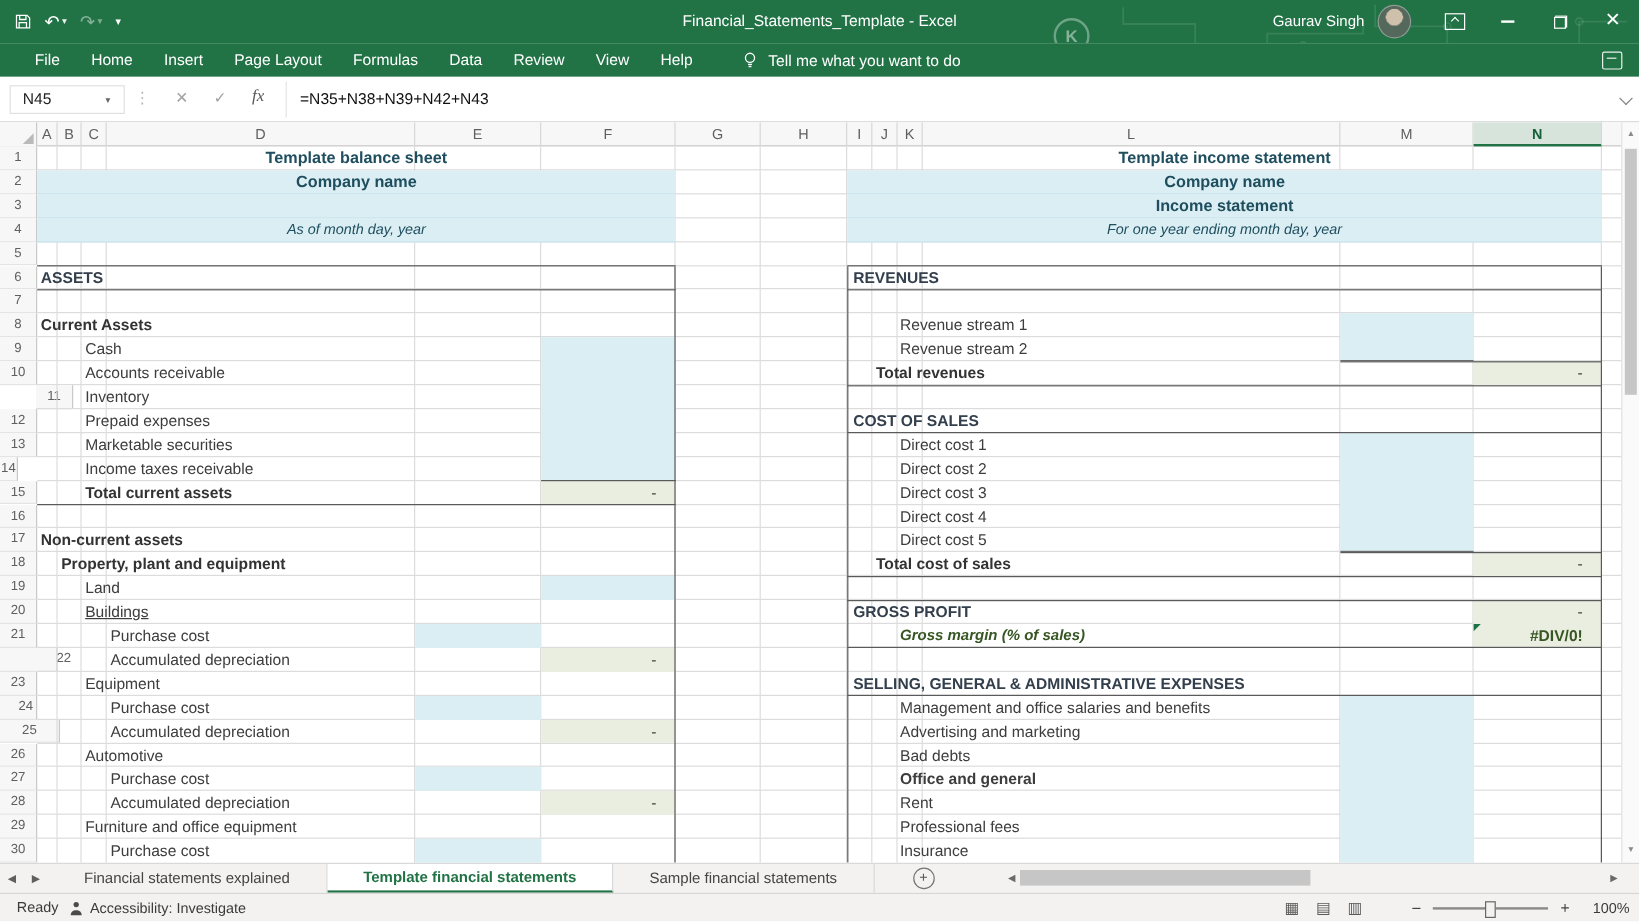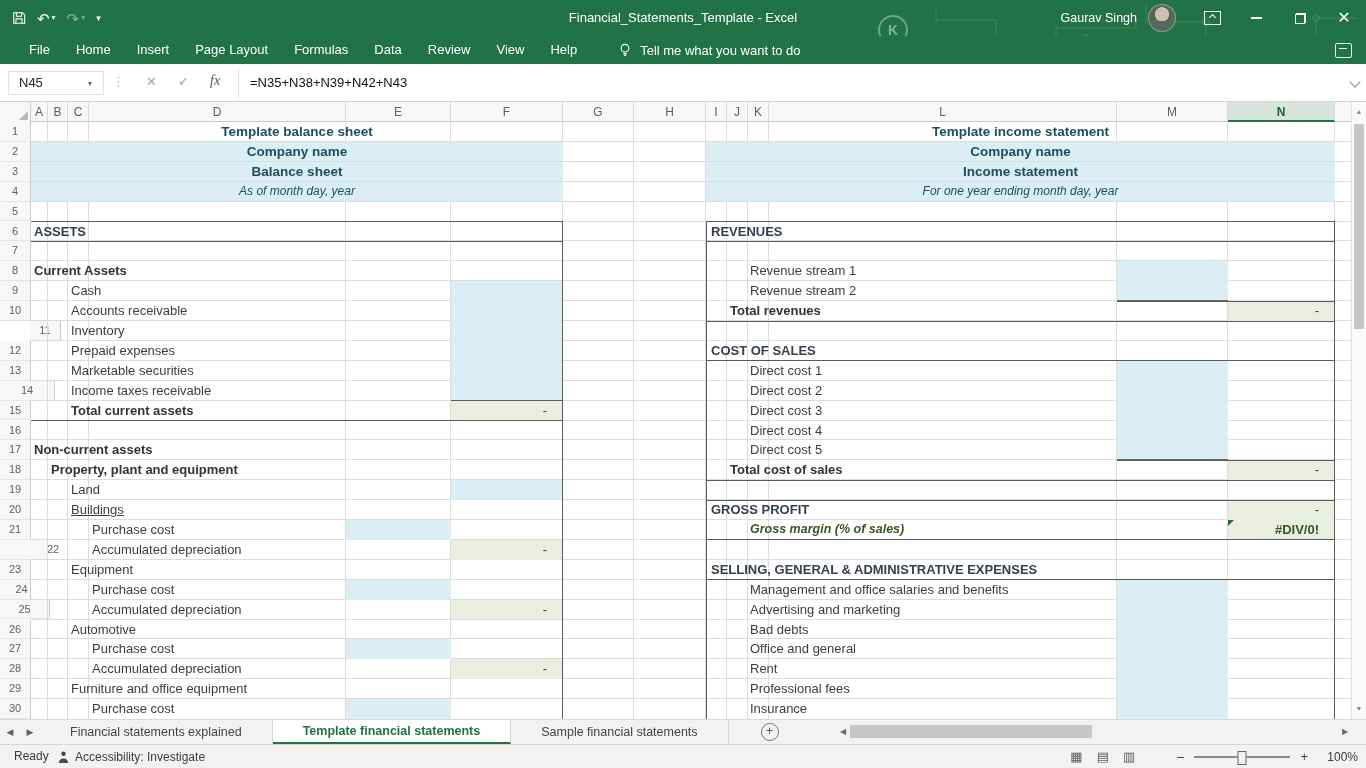--- a/index.html
+++ b/index.html
@@ -222,21 +222,21 @@
       <div style="position: absolute; left: 0px; top: 159.2px; width: 31px; height: 19.9px; line-height: 19.9px; text-align: center; font-size: 11px; color: rgb(95, 95, 95); background: rgb(247, 247, 247); border-right: 1px solid rgb(201, 201, 201); border-bottom: 1px solid rgb(228, 228, 228); box-sizing: border-box;">9</div>
       <div style="position: absolute; left: 31px; top: 178.1px; width: 1320px; height: 1px; background: rgb(220, 220, 220);"></div>
       <div style="position: absolute; left: 0px; top: 179.1px; width: 31px; height: 19.9px; line-height: 19.9px; text-align: center; font-size: 11px; color: rgb(95, 95, 95); background: rgb(247, 247, 247); border-right: 1px solid rgb(201, 201, 201); border-bottom: 1px solid rgb(228, 228, 228); box-sizing: border-box;">10</div>
       <div style="position: absolute; left: 31px; top: 198px; width: 1320px; height: 1px; background: rgb(220, 220, 220);"></div>
       <div style="position: absolute; left: 0px; top: 199px; width: 31px; height: 19.9px; line-height: 19.9px; text-align: center; font-size: 11px; color: rgb(95, 95, 95); background: rgb(247, 247, 247); border-right: 1px solid rgb(201, 201, 201); border-bottom: 1px solid rgb(228, 228, 228); box-sizing: border-box; margin-left: 30px;">11</div>
       <div style="position: absolute; left: 31px; top: 217.9px; width: 1320px; height: 1px; background: rgb(220, 220, 220);"></div>
       <div style="position: absolute; left: 0px; top: 218.9px; width: 31px; height: 19.9px; line-height: 19.9px; text-align: center; font-size: 11px; color: rgb(95, 95, 95); background: rgb(247, 247, 247); border-right: 1px solid rgb(201, 201, 201); border-bottom: 1px solid rgb(228, 228, 228); box-sizing: border-box;">12</div>
       <div style="position: absolute; left: 31px; top: 237.8px; width: 1320px; height: 1px; background: rgb(220, 220, 220);"></div>
       <div style="position: absolute; left: 0px; top: 238.8px; width: 31px; height: 19.9px; line-height: 19.9px; text-align: center; font-size: 11px; color: rgb(95, 95, 95); background: rgb(247, 247, 247); border-right: 1px solid rgb(201, 201, 201); border-bottom: 1px solid rgb(228, 228, 228); box-sizing: border-box;">13</div>
       <div style="position: absolute; left: 31px; top: 257.7px; width: 1320px; height: 1px; background: rgb(220, 220, 220);"></div>
-      <div style="position: absolute; left: 0px; top: 258.7px; width: 55px; height: 19.9px; line-height: 19.9px; text-align: center; font-size: 11px; color: rgb(95, 95, 95); background: rgb(247, 247, 247); border-right: 1px solid rgb(201, 201, 201); border-bottom: 1px solid rgb(228, 228, 228); box-sizing: border-box;">14</div>
+      <div style="position: absolute; left: 0px; top: 258.7px; width: 15px; height: 19.9px; line-height: 19.9px; text-align: center; font-size: 11px; color: rgb(95, 95, 95); background: rgb(247, 247, 247); border-right: 1px solid rgb(201, 201, 201); border-bottom: 1px solid rgb(228, 228, 228); box-sizing: border-box;">14</div>
       <div style="position: absolute; left: 31px; top: 277.6px; width: 1320px; height: 1px; background: rgb(220, 220, 220);"></div>
       <div style="position: absolute; left: 0px; top: 278.6px; width: 31px; height: 19.9px; line-height: 19.9px; text-align: center; font-size: 11px; color: rgb(95, 95, 95); background: rgb(247, 247, 247); border-right: 1px solid rgb(201, 201, 201); border-bottom: 1px solid rgb(228, 228, 228); box-sizing: border-box;">15</div>
       <div style="position: absolute; left: 31px; top: 297.5px; width: 1320px; height: 1px; background: rgb(220, 220, 220);"></div>
       <div style="position: absolute; left: 0px; top: 298.5px; width: 31px; height: 19.9px; line-height: 19.9px; text-align: center; font-size: 11px; color: rgb(95, 95, 95); background: rgb(247, 247, 247); border-right: 1px solid rgb(201, 201, 201); border-bottom: 1px solid rgb(228, 228, 228); box-sizing: border-box;">16</div>
       <div style="position: absolute; left: 31px; top: 317.4px; width: 1320px; height: 1px; background: rgb(220, 220, 220);"></div>
       <div style="position: absolute; left: 0px; top: 318.4px; width: 31px; height: 19.9px; line-height: 19.9px; text-align: center; font-size: 11px; color: rgb(95, 95, 95); background: rgb(247, 247, 247); border-right: 1px solid rgb(201, 201, 201); border-bottom: 1px solid rgb(228, 228, 228); box-sizing: border-box;">17</div>
       <div style="position: absolute; left: 31px; top: 337.3px; width: 1320px; height: 1px; background: rgb(220, 220, 220);"></div>
       <div style="position: absolute; left: 0px; top: 338.3px; width: 31px; height: 19.9px; line-height: 19.9px; text-align: center; font-size: 11px; color: rgb(95, 95, 95); background: rgb(247, 247, 247); border-right: 1px solid rgb(201, 201, 201); border-bottom: 1px solid rgb(228, 228, 228); box-sizing: border-box;">18</div>
       <div style="position: absolute; left: 31px; top: 357.2px; width: 1320px; height: 1px; background: rgb(220, 220, 220);"></div>
       <div style="position: absolute; left: 0px; top: 358.2px; width: 31px; height: 19.9px; line-height: 19.9px; text-align: center; font-size: 11px; color: rgb(95, 95, 95); background: rgb(247, 247, 247); border-right: 1px solid rgb(201, 201, 201); border-bottom: 1px solid rgb(228, 228, 228); box-sizing: border-box;">19</div>
@@ -289,21 +289,20 @@
       <div style="position: absolute; left: 451px; top: 417.9px; width: 112px; height: 19.9px; background: rgb(233, 238, 225); box-sizing: border-box;"></div>
       <div style="position: absolute; left: 451px; top: 477.6px; width: 112px; height: 19.9px; background: rgb(233, 238, 225); box-sizing: border-box;"></div>
       <div style="position: absolute; left: 451px; top: 537.3px; width: 112px; height: 19.9px; background: rgb(233, 238, 225); box-sizing: border-box;"></div>
       <div style="position: absolute; left: 31px; top: 99px; width: 532px; height: 1px; background: rgb(90, 90, 90);"></div>
       <div style="position: absolute; left: 31px; top: 118.9px; width: 532px; height: 1px; background: rgb(90, 90, 90);"></div>
       <div style="position: absolute; left: 451px; top: 278.1px; width: 112px; height: 1px; background: rgb(90, 90, 90);"></div>
       <div style="position: absolute; left: 31px; top: 298px; width: 532px; height: 1px; background: rgb(90, 90, 90);"></div>
       <div style="position: absolute; left: 562px; top: 99.5px; width: 1px; height: 497.5px; background: rgb(90, 90, 90);"></div>
       <div style="position: absolute; top: 0px; height: 19.9px; line-height: 19.9px; white-space: nowrap; left: 31px; width: 532px; text-align: center; color: rgb(31, 78, 95); font-weight: bold; font-size: 13.5px;">Template balance sheet</div>
       <div style="position: absolute; top: 19.9px; height: 19.9px; line-height: 19.9px; white-space: nowrap; left: 31px; width: 532px; text-align: center; color: rgb(31, 78, 95); font-weight: bold; font-size: 13.5px;">Company name</div>
-      <div style="position: absolute; top: 39.8px; height: 19.9px; line-height: 19.9px; white-space: nowrap; left: 31px; width: 532px; text-align: center; color: rgb(31, 78, 95); font-weight: bold; font-size: 13.5px;">Balance sheet</div>
       <div style="position: absolute; top: 59.7px; height: 19.9px; line-height: 19.9px; white-space: nowrap; left: 31px; width: 532px; text-align: center; color: rgb(31, 78, 95); font-style: italic; font-size: 12px;">As of month day, year</div>
       <div style="position: absolute; top: 99.5px; height: 19.9px; line-height: 19.9px; white-space: nowrap; font-size: 13px; left: 34px; font-weight: bold; color: rgb(51, 63, 76);">ASSETS</div>
       <div style="position: absolute; top: 139.3px; height: 19.9px; line-height: 19.9px; white-space: nowrap; font-size: 13px; left: 34px; font-weight: bold; color: rgb(51, 51, 51);">Current Assets</div>
       <div style="position: absolute; top: 159.2px; height: 19.9px; line-height: 19.9px; white-space: nowrap; font-size: 13px; left: 71px; color: rgb(61, 61, 61);">Cash</div>
       <div style="position: absolute; top: 179.1px; height: 19.9px; line-height: 19.9px; white-space: nowrap; font-size: 13px; left: 71px; color: rgb(61, 61, 61);">Accounts receivable</div>
       <div style="position: absolute; top: 199px; height: 19.9px; line-height: 19.9px; white-space: nowrap; font-size: 13px; left: 71px; color: rgb(61, 61, 61);">Inventory</div>
       <div style="position: absolute; top: 218.9px; height: 19.9px; line-height: 19.9px; white-space: nowrap; font-size: 13px; left: 71px; color: rgb(61, 61, 61);">Prepaid expenses</div>
       <div style="position: absolute; top: 238.8px; height: 19.9px; line-height: 19.9px; white-space: nowrap; font-size: 13px; left: 71px; color: rgb(61, 61, 61);">Marketable securities</div>
       <div style="position: absolute; top: 258.7px; height: 19.9px; line-height: 19.9px; white-space: nowrap; font-size: 13px; left: 71px; color: rgb(61, 61, 61);">Income taxes receivable</div>
       <div style="position: absolute; top: 278.6px; height: 19.9px; line-height: 19.9px; white-space: nowrap; font-size: 13px; left: 71px; font-weight: bold; color: rgb(51, 51, 51);">Total current assets</div>
@@ -366,21 +365,21 @@
       <div style="position: absolute; left: 1228px; top: 338.3px; width: 91px; height: 19.9px; line-height: 19.9px; text-align: right; font-size: 13px; color: rgb(61, 61, 61);">-</div>
       <div style="position: absolute; top: 378.1px; height: 19.9px; line-height: 19.9px; white-space: nowrap; font-size: 13px; left: 711px; font-weight: bold; color: rgb(51, 63, 76);">GROSS PROFIT</div>
       <div style="position: absolute; left: 1228px; top: 378.1px; width: 91px; height: 19.9px; line-height: 19.9px; text-align: right; font-size: 13px; color: rgb(61, 61, 61);">-</div>
       <div style="position: absolute; top: 398px; height: 19.9px; line-height: 19.9px; white-space: nowrap; left: 750px; font-weight: bold; font-style: italic; font-size: 12.5px; color: rgb(55, 86, 35);">Gross margin (% of sales)</div>
       <div style="position: absolute; left: 1228px; top: 398px; width: 91px; height: 19.9px; line-height: 19.9px; text-align: right; font-size: 13px; font-weight: bold; color: rgb(55, 86, 35);">#DIV/0!</div>
       <div style="position: absolute; left: 1228px; top: 398px; width: 0px; height: 0px; border-top: 6px solid rgb(30, 113, 69); border-right: 6px solid transparent;"></div>
       <div style="position: absolute; top: 437.8px; height: 19.9px; line-height: 19.9px; white-space: nowrap; font-size: 13px; left: 711px; font-weight: bold; color: rgb(51, 63, 76);">SELLING, GENERAL &amp; ADMINISTRATIVE EXPENSES</div>
       <div style="position: absolute; top: 457.7px; height: 19.9px; line-height: 19.9px; white-space: nowrap; font-size: 13px; left: 750px; color: rgb(61, 61, 61);">Management and office salaries and benefits</div>
       <div style="position: absolute; top: 477.6px; height: 19.9px; line-height: 19.9px; white-space: nowrap; font-size: 13px; left: 750px; color: rgb(61, 61, 61);">Advertising and marketing</div>
       <div style="position: absolute; top: 497.5px; height: 19.9px; line-height: 19.9px; white-space: nowrap; font-size: 13px; left: 750px; color: rgb(61, 61, 61);">Bad debts</div>
-      <div style="position: absolute; top: 517.4px; height: 19.9px; line-height: 19.9px; white-space: nowrap; font-size: 13px; left: 750px; color: rgb(61, 61, 61);">Office and general</div>
+      <div style="position: absolute; top: 517.4px; height: 19.9px; line-height: 19.9px; white-space: nowrap; font-size: 13px; left: 750px; color: rgb(61, 61, 61); font-weight: bold;">Office and general</div>
       <div style="position: absolute; top: 537.3px; height: 19.9px; line-height: 19.9px; white-space: nowrap; font-size: 13px; left: 750px; color: rgb(61, 61, 61);">Rent</div>
       <div style="position: absolute; top: 557.2px; height: 19.9px; line-height: 19.9px; white-space: nowrap; font-size: 13px; left: 750px; color: rgb(61, 61, 61);">Professional fees</div>
       <div style="position: absolute; top: 577.1px; height: 19.9px; line-height: 19.9px; white-space: nowrap; font-size: 13px; left: 750px; color: rgb(61, 61, 61);">Insurance</div>
     </div>
 </div>
 
 <div id="vscroll">
   <div class="varrow" style="top:2px;">▲</div>
   <div id="vthumb"></div>
   <div class="varrow" style="bottom:2px;">▼</div>

